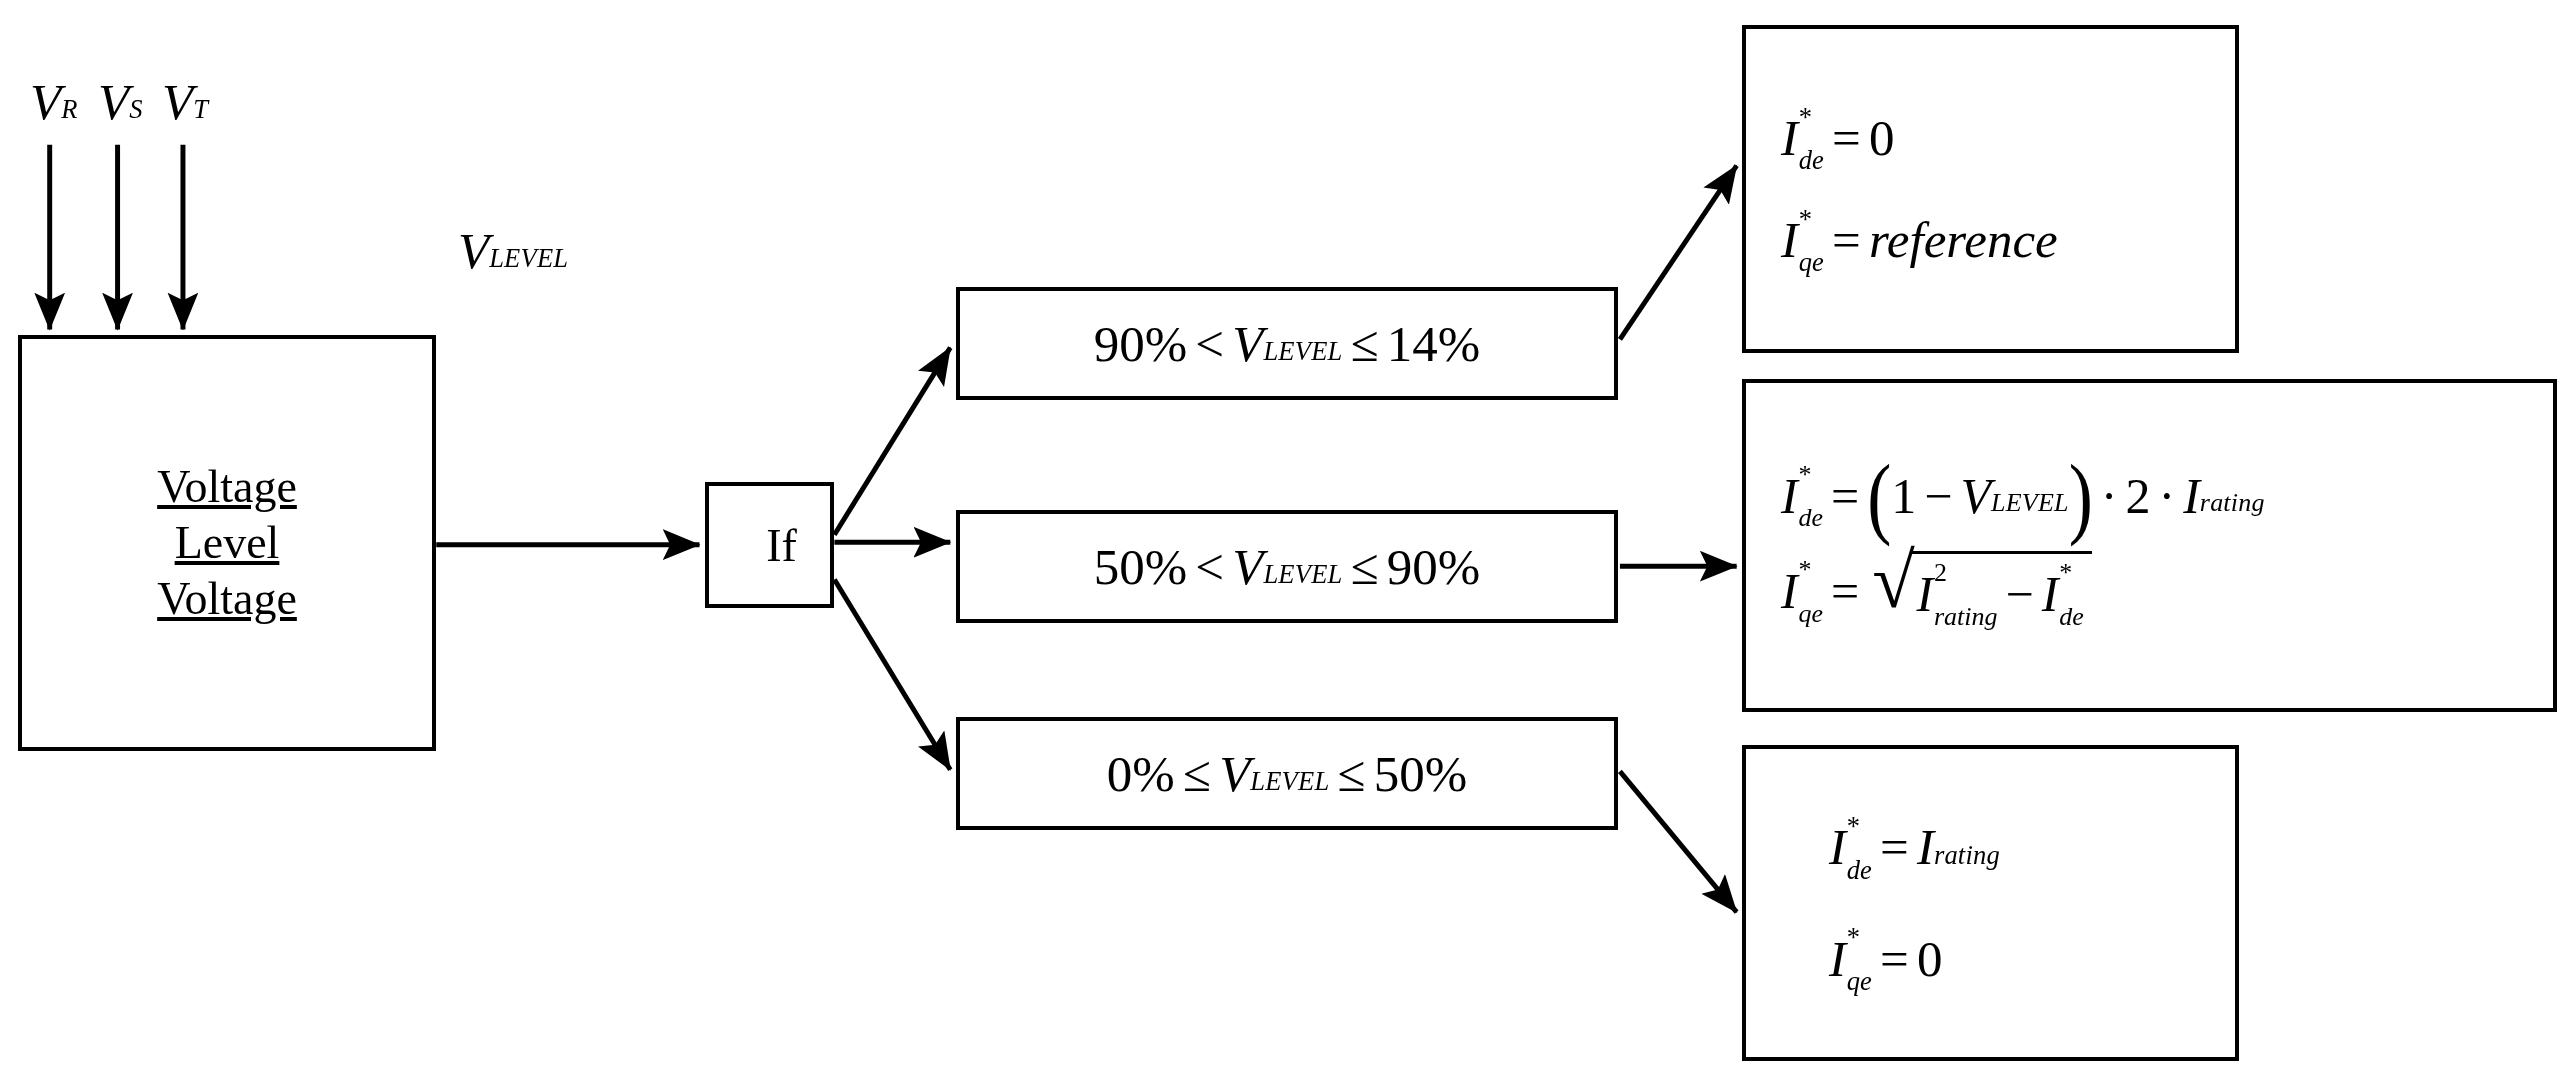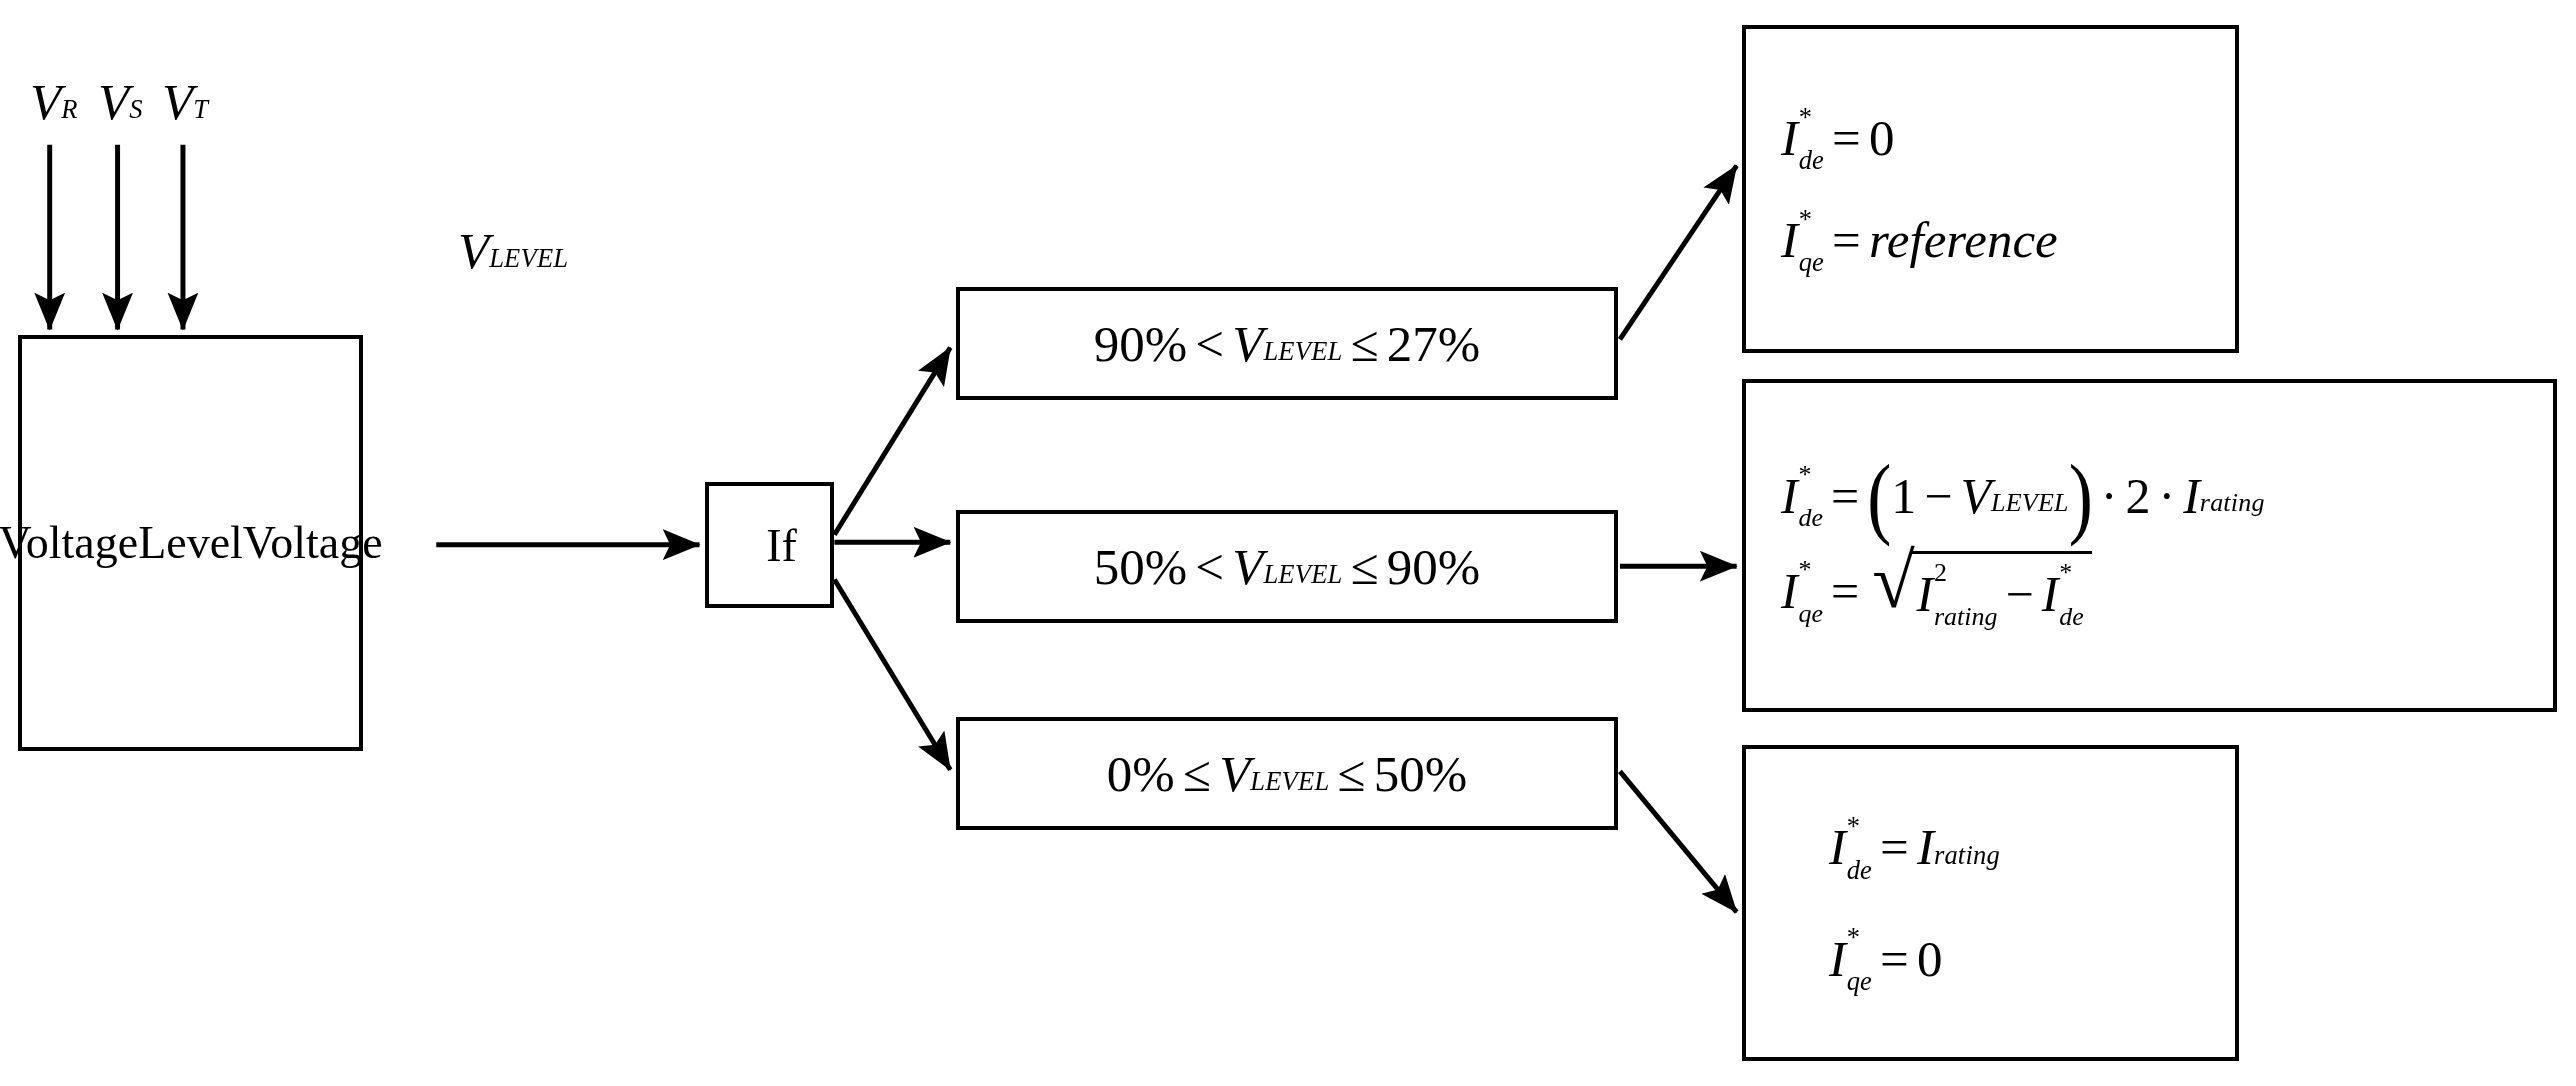--- a/index.html
+++ b/index.html
@@ -1,21 +1,21 @@
 <!DOCTYPE html>
 <html style="font-size:13.2px"><head>
 <meta charset="utf-8">
 <style>
   html,body{margin:0;padding:0;background:#ffffff;}
   body{width:2576px;height:1086px;position:relative;overflow:hidden;
        font-family:"Liberation Serif","DejaVu Serif",serif;color:#000;}
   .stage{position:absolute;left:0;top:0;width:2576px;height:1086px;}
   .box{position:absolute;border:4.1px solid #000;background:#fff;box-sizing:border-box;
        display:flex;align-items:center;justify-content:center;text-align:center;}
-  .proc-box{left:18px;top:335px;width:345px;height:416px;}
+  .proc-box{left:18px;top:335px;width:418px;height:416px;flex-direction:column;text-decoration:underline;}
   .proc-line{font-size:46px;line-height:1.22;font-family:"Liberation Serif","DejaVu Serif",serif;}
   .if-box{left:705px;top:482px;width:129px;height:126px;}
   .if-box .lbl{font-size:46px;margin-left:24px;}
   .cond-box{left:956px;width:662px;height:113px;}
   .cond1{top:287px;} .cond2{top:510px;} .cond3{top:717px;}
   .res-box{position:absolute;border:4.1px solid #000;background:#fff;box-sizing:border-box;
            display:flex;flex-direction:column;justify-content:center;}
   .res1{left:1742px;top:25px;width:497px;height:328px;padding-left:35px;gap:31px;}
   .res2{left:1742px;top:379px;width:815px;height:333px;padding-left:35px;gap:21.5px;}
   .res3{left:1742px;top:745px;width:497px;height:316px;padding-left:83px;gap:40px;}
@@ -109,21 +109,21 @@
     <span class="lbl">If</span>
   </div>
 
   <div class="box cond-box cond1">
     <span class="m eq-line">
       <span>90%</span>
       <span class="op">&lt;</span>
       <span class="it">V</span>
         <span class="sub">LEVEL</span>
       <span class="op">≤</span>
-      <span>27%</span>
+      <span>14%</span>
     </span>
   </div>
 
   <div class="box cond-box cond2">
     <span class="m eq-line">
       <span>50%</span>
       <span class="op">&lt;</span>
       <span class="it">V</span>
         <span class="sub">LEVEL</span>
       <span class="op">≤</span>

